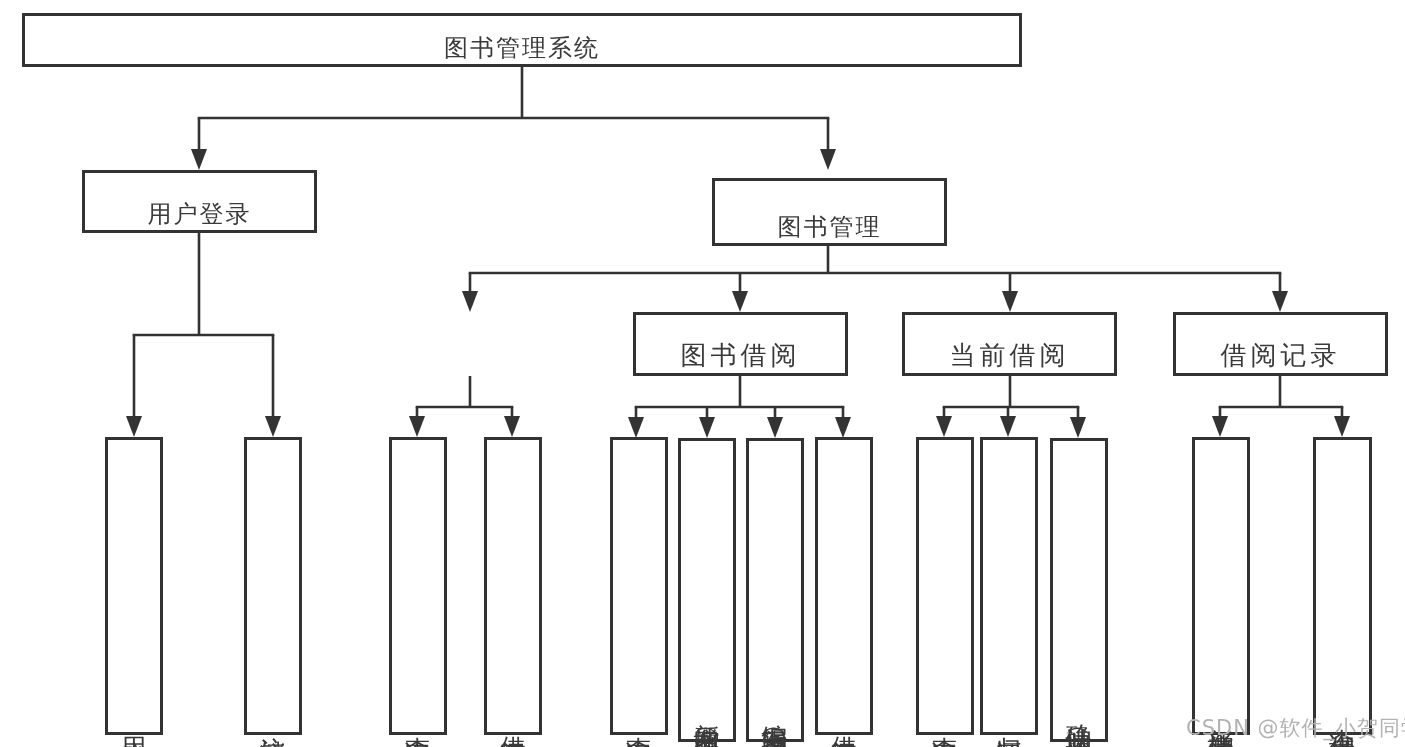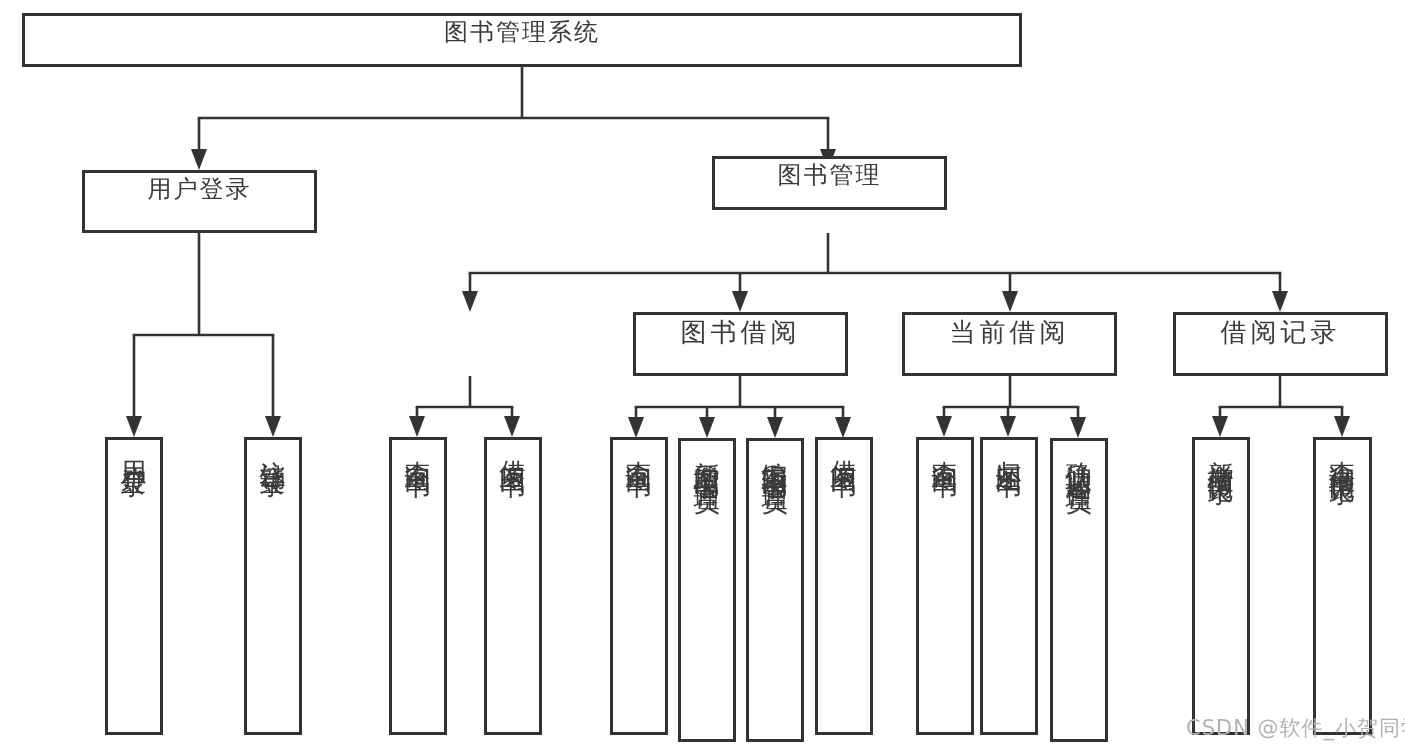--- a/index.html
+++ b/index.html
@@ -9,21 +9,21 @@
     background:#ffffff;
     font-family:"DejaVu Sans",sans-serif;
     overflow:hidden;
   }
   #connectors{position:absolute;left:0;top:0;z-index:0;pointer-events:none;}
   .box{
     position:absolute;
     box-sizing:border-box;
     border:3px solid #333333;
     background:#ffffff;
-    display:flex;align-items:flex-start;justify-content:center;
+    display:flex;align-items:flex-end;justify-content:center;
     color:#3a3a3a;
     z-index:1;
   }
   .box.h span{
     font-size:24px;
     letter-spacing:2px;
     white-space:nowrap;
     color:#3a3a3a;
   }
   .box.h.lvl2 span{font-size:26px;letter-spacing:4px;}
@@ -105,21 +105,21 @@
       <polygon points="1334,416 1350,416 1342,437" fill="#333333"></polygon>
     </svg>
 
   <div class="box h" style="left:22px;top:13px;width:1000px;height:54px">
     <span>图书管理系统</span>
   </div>
 
   <div class="box h lvl1" style="left:82px;top:170px;width:235px;height:63px">
     <span>用户登录</span>
   </div>
-  <div class="box h lvl1" style="left:712px;top:156px;width:235px;height:54px">
+  <div class="box h lvl1" style="left:712px;top:178px;width:235px;height:68px">
     <span>图书管理</span>
   </div>
 
   <div class="box h lvl2" style="left:633px;top:312px;width:215px;height:64px">
     <span>图书借阅</span>
   </div>
   <div class="box h lvl2" style="left:902px;top:312px;width:215px;height:64px">
     <span>当前借阅</span>
   </div>
   <div class="box h lvl2" style="left:1173px;top:312px;width:215px;height:64px">

